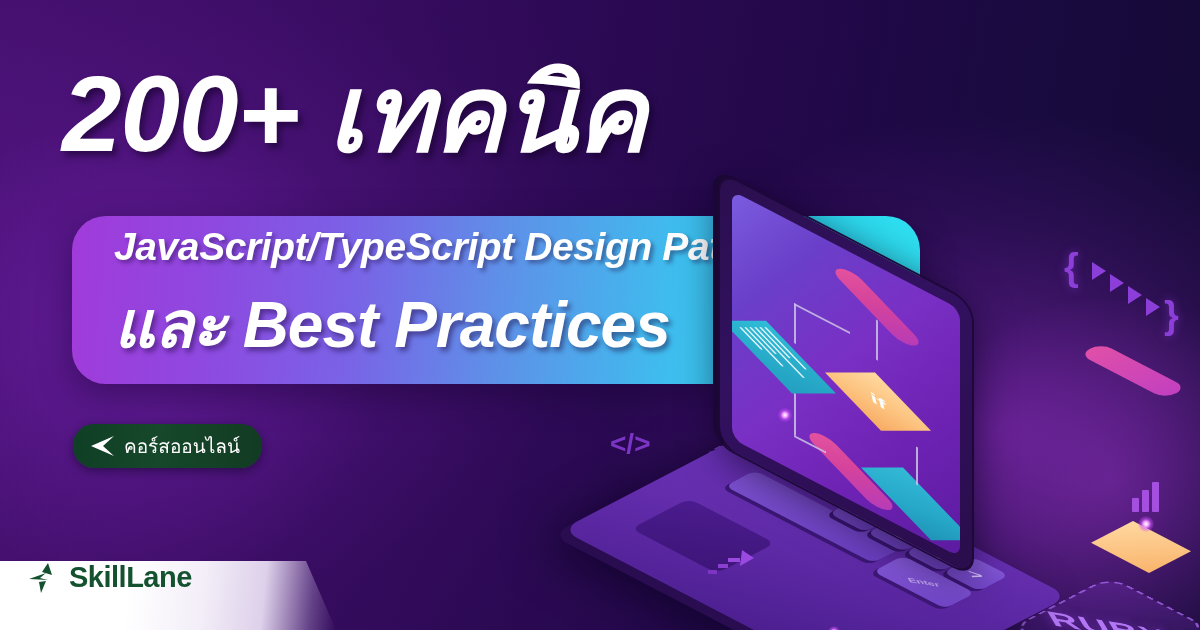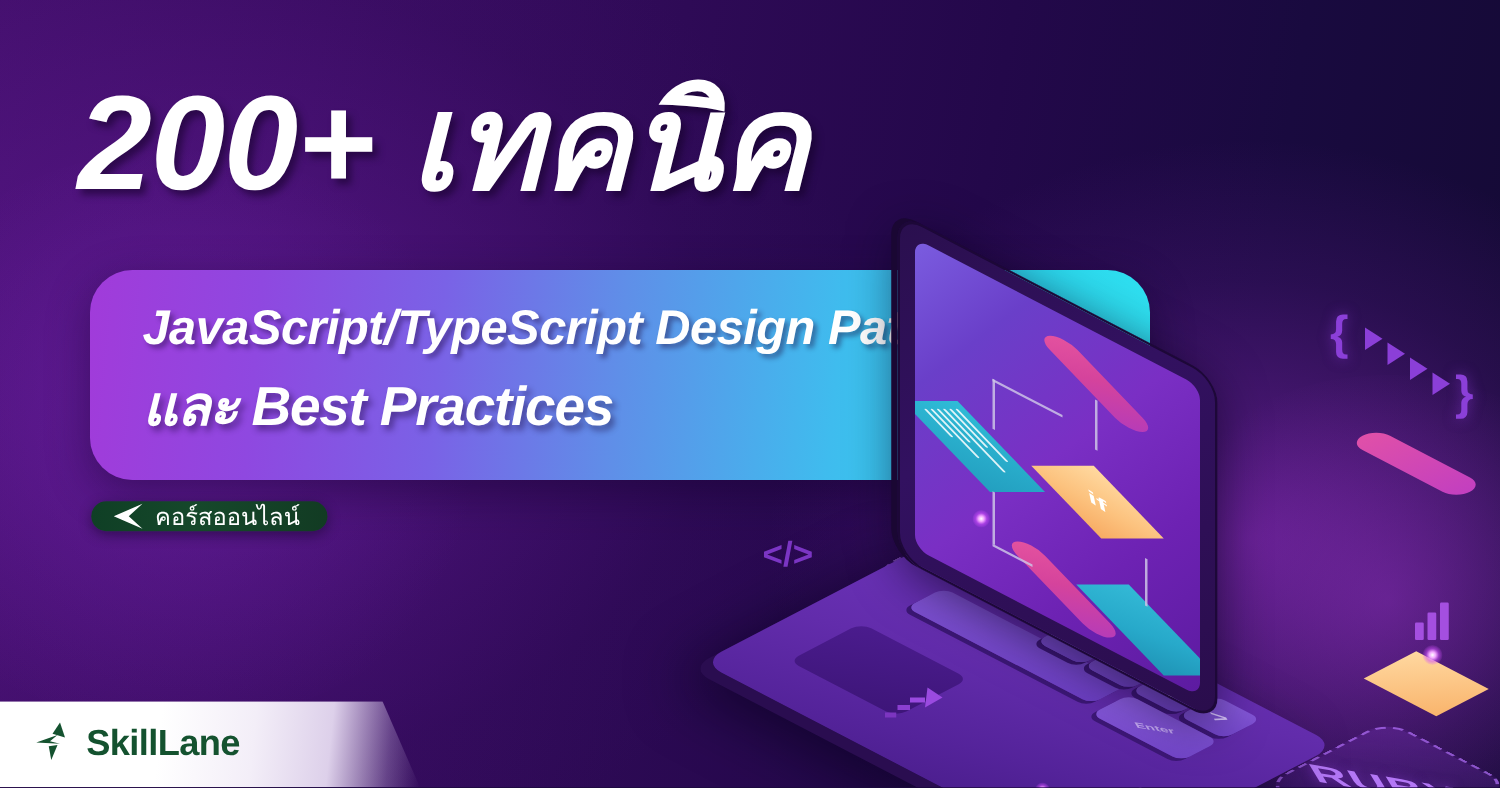--- a/index.html
+++ b/index.html
@@ -37,42 +37,42 @@
     display:flex;flex-direction:column;justify-content:center;
     padding-left:42px;box-sizing:border-box;
   }
   #banner-line1{
     font-size:39px;font-style:italic;font-weight:bold;color:#fff;
     white-space:nowrap;letter-spacing:-.4px;
     text-shadow:3px 3px 4px rgba(25,5,55,.42);
     margin-bottom:4px;
   }
   #banner-line2{
-    font-size:44px;font-style:italic;font-weight:bold;color:#fff;
+    font-size:64px;font-style:italic;font-weight:bold;color:#fff;
     white-space:nowrap;letter-spacing:-1px;
     text-shadow:3px 4px 5px rgba(25,5,55,.45);
   }
 
   
   #badge{
-    position:absolute;left:73px;top:401px;height:24px;
+    position:absolute;left:73px;top:424px;height:44px;
     display:flex;align-items:center;gap:9px;
     padding:0 22px 0 17px;border-radius:21px;
     background:linear-gradient(92deg,#0f3f25 0%,#16482b 45%,#123b23 100%);
     box-shadow:0 3px 10px rgba(8,0,25,.45);
   }
   #badge-label{color:#fff;font-size:19px;white-space:nowrap;}
   #badge svg{display:block;}
 
   
   #logo-banner{
     position:absolute;left:0;bottom:0;width:336px;height:69px;
     background:linear-gradient(96deg,#ffffff 0%,#ffffff 38%,#f3eef8 60%,#ddd0ea 78%,rgba(190,170,215,.35) 92%,rgba(160,140,195,0) 100%);
     clip-path:polygon(0 0, 306px 0, 336px 69px, 0 69px);
-    display:flex;align-items:center;padding-left:26px;box-sizing:border-box;gap:9px;
+    display:flex;align-items:flex-start;padding-left:26px;box-sizing:border-box;gap:9px;
   }
   #logo-text{color:#14522f;font-size:29px;font-weight:bold;letter-spacing:-.5px;}
 
   
   #illus{position:absolute;left:640px;top:228px;width:560px;height:402px;}
   .iso{position:absolute;}
 
   
   .lang-tile{
     position:absolute;width:96px;height:96px;border-radius:18px;

